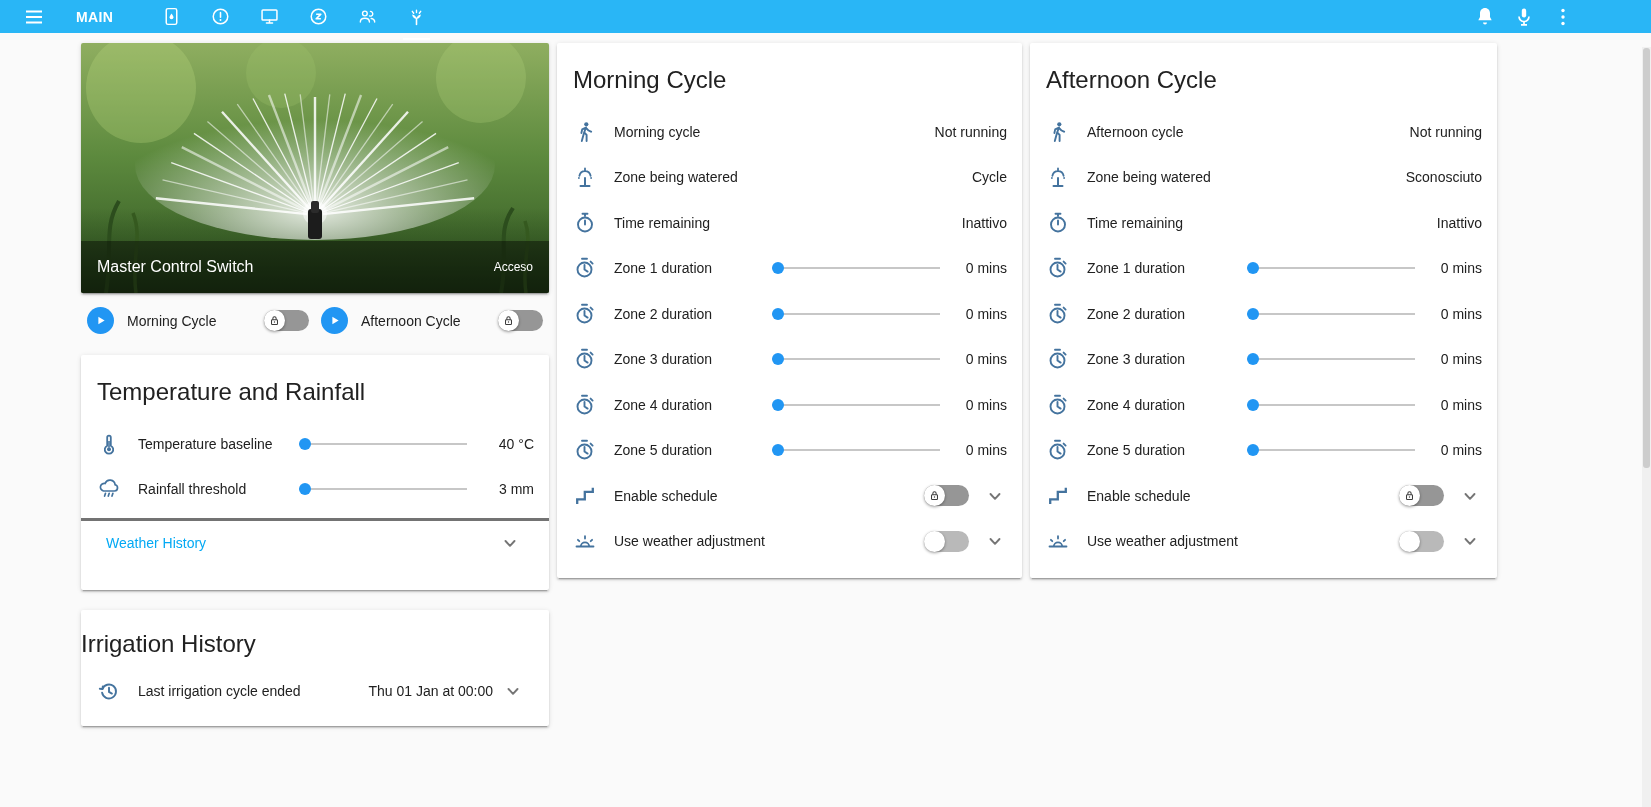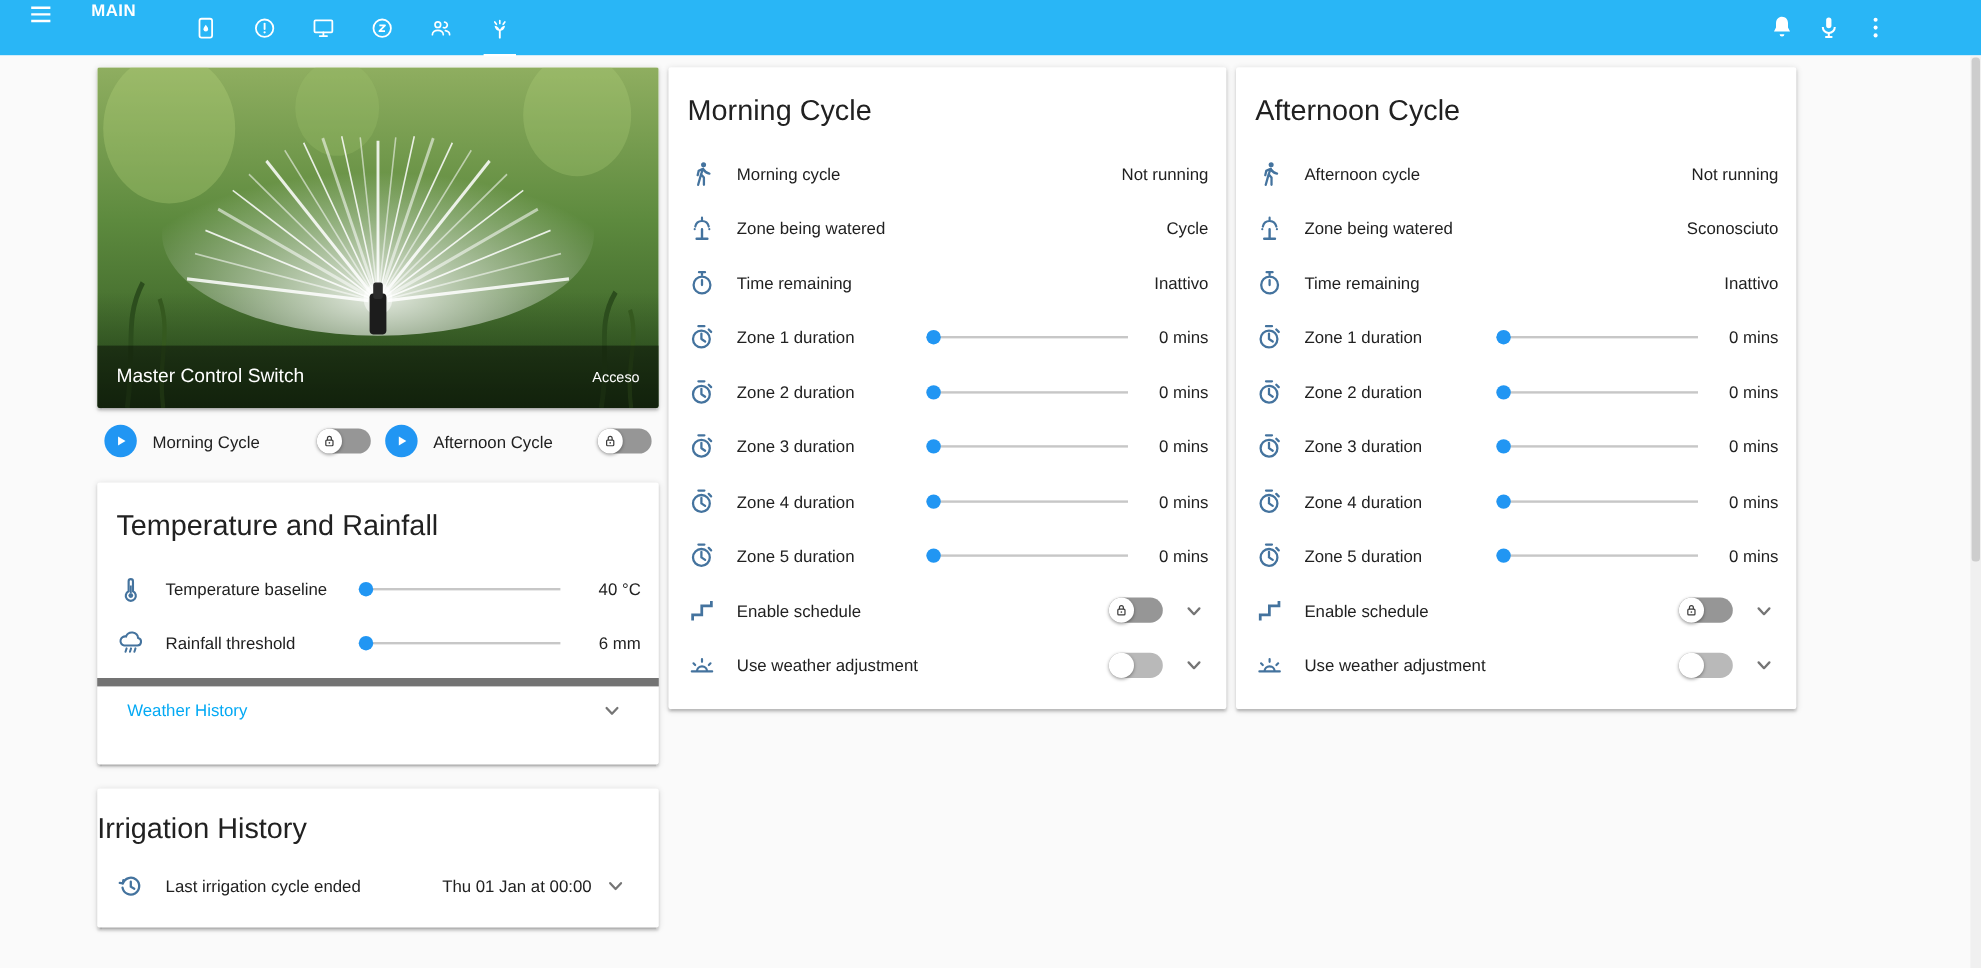--- a/index.html
+++ b/index.html
@@ -5,41 +5,41 @@
   * { box-sizing: border-box; }
   html,body { margin:0; padding:0; }
   body {
     width:1651px; height:807px; overflow:hidden; position:relative;
     font-family:"Liberation Sans", sans-serif;
     background:var(--page-bg,#fafafa);
     color:var(--text,#212121);
   }
 
   
-  .topbar{height:46px;background:var(--header,#29b6f6);display:flex;color:#fff;}
+  .topbar{height:33px;background:var(--header,#29b6f6);display:flex;align-items:center;color:#fff;}
   .icon-btn{background:none;border:none;padding:0;width:24px;height:24px;color:#fff;cursor:pointer;flex:none;}
   .icon-btn svg{width:24px;height:24px;display:block;}
   .menu-btn{margin-left:22px;}
   .tb-title{font-size:14px;font-weight:700;margin-left:30px;letter-spacing:.4px;}
   .tabs{display:flex;margin-left:34px;height:47px;}
   .tab{width:49px;height:47px;display:flex;align-items:center;justify-content:center;position:relative;cursor:pointer;color:#fff;}
   .tab svg{width:21px;height:21px;display:block;}
   .tab.active::after{content:'';position:absolute;bottom:0;left:11px;right:11px;height:2px;background:#fff;}
   .tb-right{margin-left:auto;display:flex;gap:15px;padding-right:76px;align-items:center;}
 
   
   .container{display:flex;gap:8px;padding:10px 0 0 81px;align-items:flex-start;}
   .col-left{width:468px;}
   .col-mid{width:465px;}
   .col-right{width:467px;}
   .card{background:#fff;border-radius:2px;
     box-shadow:0 2px 2px 0 rgba(0,0,0,.14),0 1px 5px 0 rgba(0,0,0,.12),0 3px 1px -2px rgba(0,0,0,.2);}
 
   
-  .image-card{height:284px;position:relative;overflow:hidden;cursor:pointer;}
+  .image-card{height:250px;position:relative;overflow:hidden;cursor:pointer;}
   .sprinkler-art{position:absolute;inset:0;width:100%;height:100%;display:block;}
   .image-overlay{position:absolute;left:0;right:0;bottom:0;height:52px;background:rgba(0,0,0,.42);
     display:flex;align-items:center;justify-content:space-between;padding:0 16px;color:#fff;}
   .overlay-title{font-size:16px;font-weight:500;}
   .overlay-status{font-size:12px;}
 
   
   .cycle-row{height:55px;display:flex;align-items:center;}
   .cycle-item{flex:1;display:flex;align-items:center;padding:0 6px;}
   .play-btn{width:27px;height:27px;border-radius:50%;background:var(--accent,#2196f3);border:none;color:#fff;
@@ -67,21 +67,21 @@
   .slider{position:relative;width:168px;height:22px;flex:none;cursor:pointer;margin-right:11px;}
   .slider-track{position:absolute;left:0;right:0;top:10px;height:2px;background:#c7c7c7;}
   .slider-knob{position:absolute;left:0;top:5px;width:12px;height:12px;border-radius:50%;background:var(--accent,#2196f3);}
   .slider-val{width:56px;text-align:right;}
   .chev{width:24px;height:24px;color:#757575;margin-left:14px;cursor:pointer;flex:none;}
   .chev svg{width:24px;height:24px;display:block;}
   .row .lock-toggle,.row .plain-toggle{margin-left:auto;}
 
   .cycle-card{padding-bottom:14px;}
   .temp-card{margin-top:7px;padding-bottom:26px;}
-  .link-row{display:flex;align-items:center;height:46px;border-top:7px solid #737373;margin-top:6px;padding:0 27px 0 25px;}
+  .link-row{display:flex;align-items:center;height:46px;border-top:3px solid #737373;margin-top:6px;padding:0 27px 0 25px;}
   .link{color:var(--link,#03a9f4);font-size:14px;text-decoration:none;cursor:pointer;flex:1;}
   .irrigation-card{margin-top:20px;padding-bottom:12px;}
   .irrigation-card .row{padding-right:24px;}
   .irrigation-card .row-value{margin-left:auto;}
   .irrigation-card .chev{margin-left:8px;}
 
   
   .scrollbar{position:absolute;top:47px;right:0;bottom:0;width:9px;background:#f0f0f0;}
   .scroll-thumb{width:7px;margin:1px;height:420px;background:#cdcdcd;border-radius:3px;}
 </style>
@@ -367,21 +367,21 @@
         <span class="row-icon">
             <svg>
               <use href="#i-rain"></use>
             </svg>
           </span>
         <span class="row-label">Rainfall threshold</span>
         <div class="slider">
           <div class="slider-track"></div>
           <div class="slider-knob"></div>
         </div>
-        <span class="row-value slider-val">6 mm</span>
+        <span class="row-value slider-val">3 mm</span>
       </div>
       <div class="link-row">
         <a class="link">Weather History</a>
         <span class="chev" style="margin-left:0">
             <svg>
               <use href="#i-chevron"></use>
             </svg>
           </span>
       </div>
     </div>

